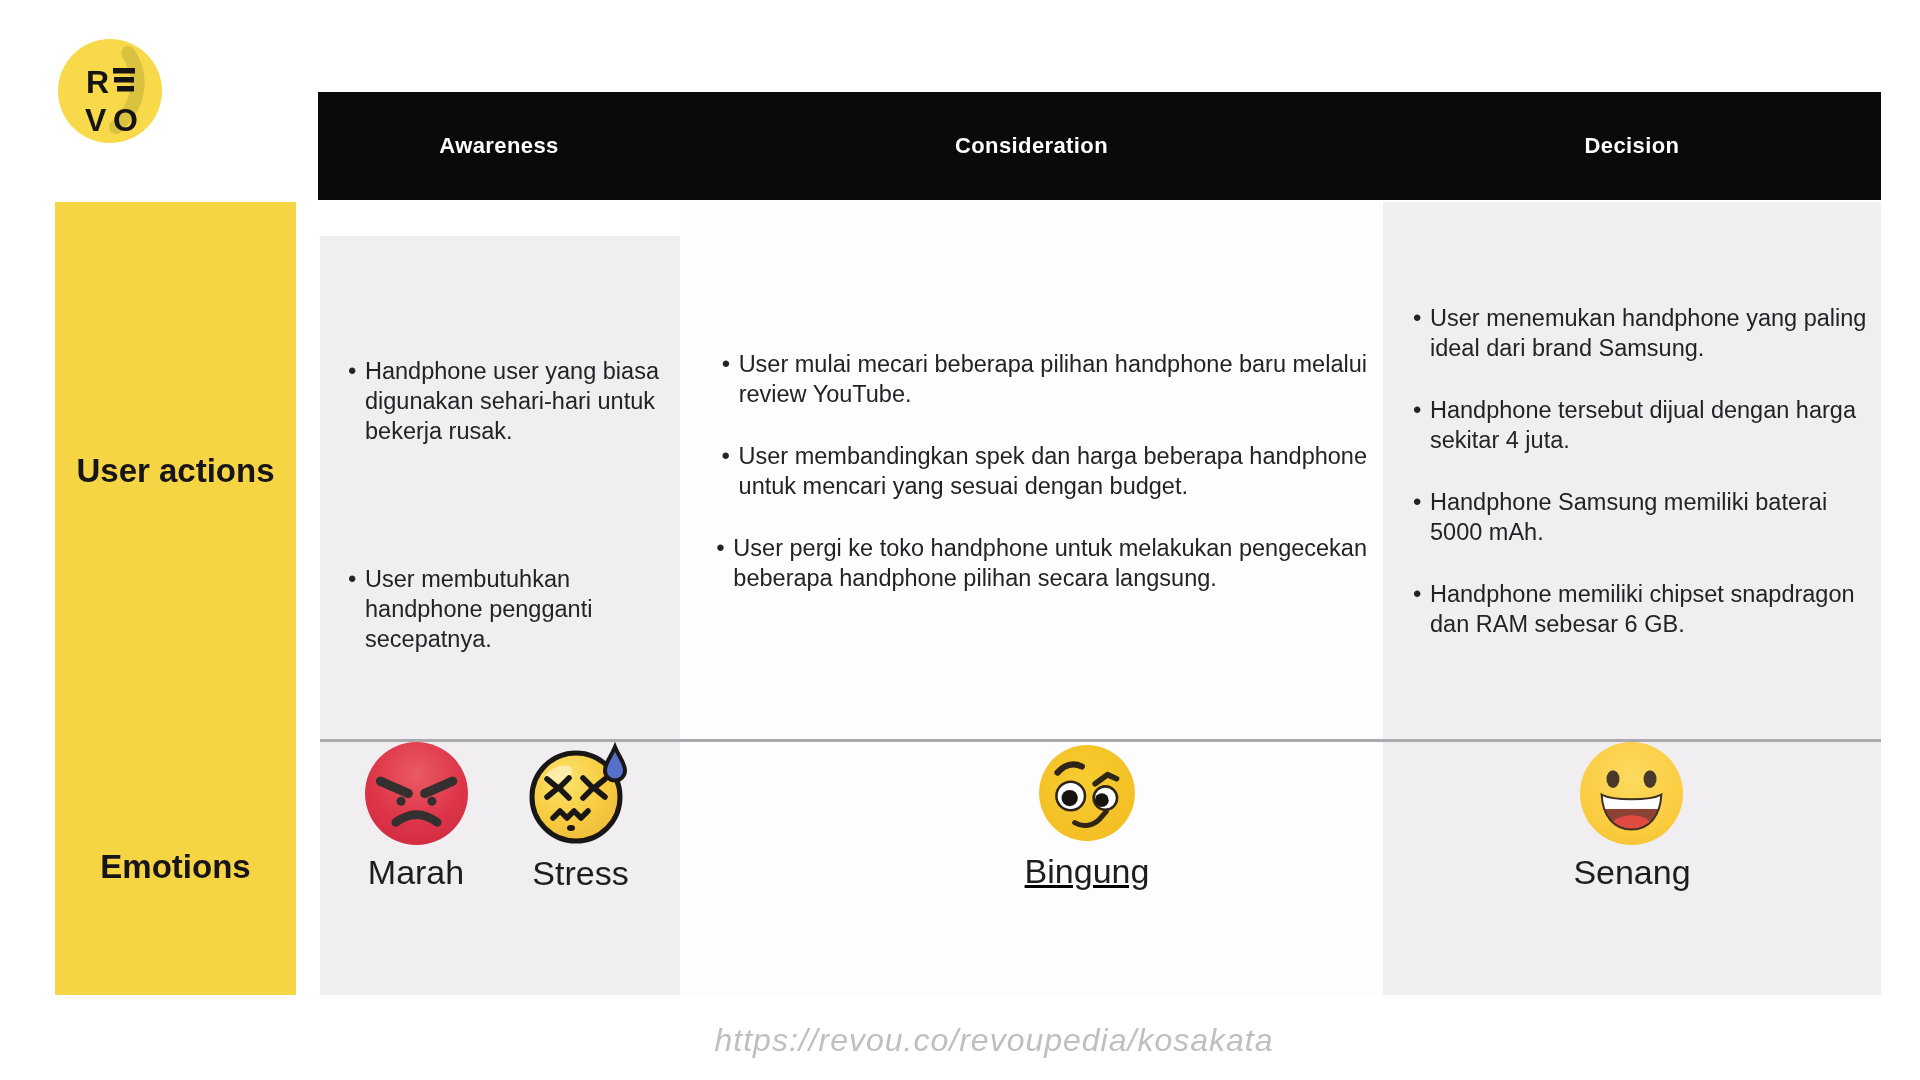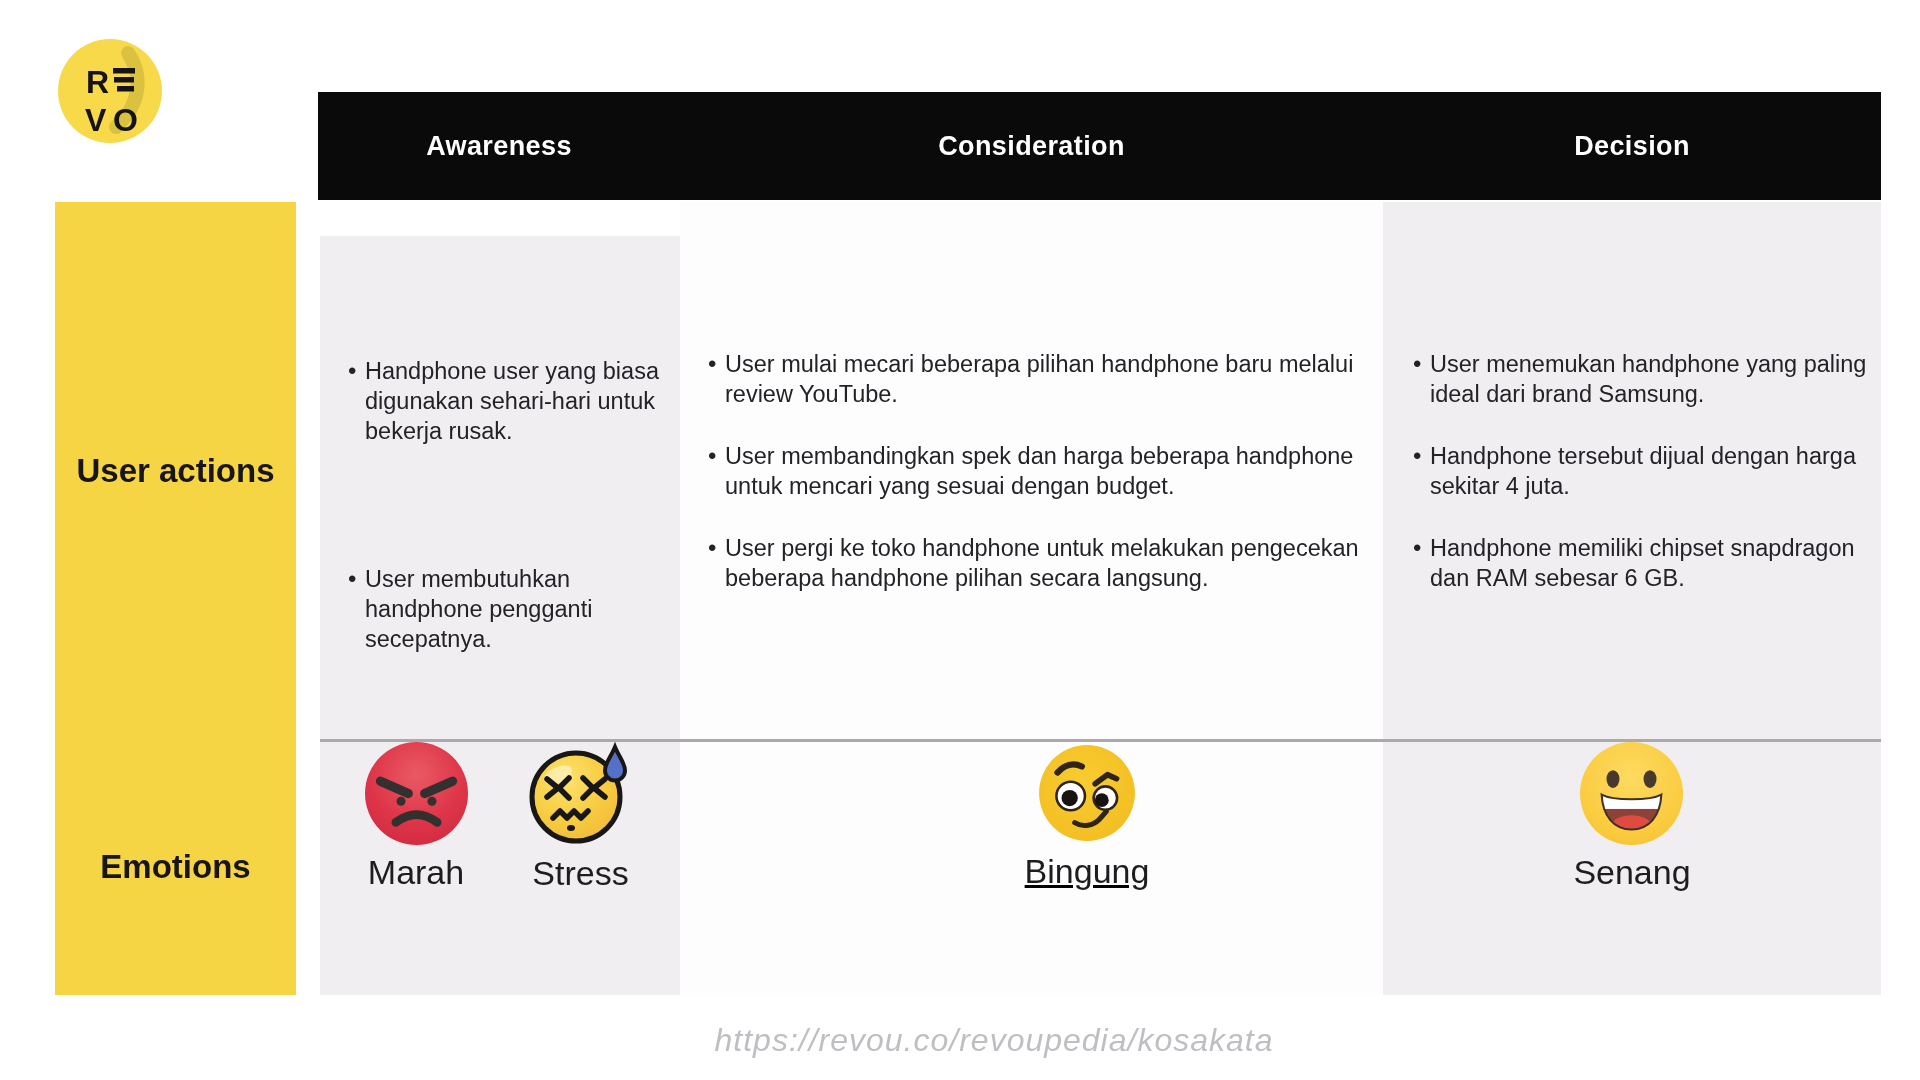--- a/index.html
+++ b/index.html
@@ -5,35 +5,35 @@
   html,body{margin:0;padding:0;background:#ffffff;}
   body{font-family:"Liberation Sans",sans-serif;}
   .canvas{position:relative;width:1920px;height:1080px;background:#ffffff;overflow:hidden;}
 
   
   .logo{position:absolute;left:56px;top:37px;width:108px;height:108px;}
   .logo text{font-family:"Liberation Sans",sans-serif;font-weight:700;fill:#151314;}
 
   
   .header-row{position:absolute;left:318px;top:92px;width:1563px;height:108px;background:#0B0A0A;display:flex;}
-  .header-cell{display:flex;align-items:center;justify-content:center;color:#ffffff;font-weight:700;font-size:27px;letter-spacing:.4px;}
+  .header-cell{display:flex;align-items:center;justify-content:center;color:#ffffff;font-weight:700;font-size:22px;letter-spacing:.4px;}
   .hc-aw{width:362px;}.hc-co{width:703px;}.hc-de{width:498px;}
 
   
   .side-col{position:absolute;left:55px;top:202px;width:241px;height:793px;background:#F6D545;display:flex;flex-direction:column;}
   .side-label{display:flex;align-items:center;justify-content:center;font-weight:700;font-size:33px;color:#17151A;}
   .sl-actions{height:537px;}
   .sl-emotions{height:256px;}
 
   
   .cell{position:absolute;box-sizing:border-box;display:flex;flex-direction:column;justify-content:center;}
   .bg-gray{background:#F0EEF1;}
   .bg-white{background:#FDFDFE;}
   .c-aw-a{left:320px;top:202px;width:360px;height:537px;padding:0 14px 0 28px;gap:118px;margin-top:34px;}
-  .c-co-a{left:680px;top:202px;width:703px;height:537px;padding:0 16px 0 28px;gap:32px;}
+  .c-co-a{left:680px;top:202px;width:703px;height:537px;padding:0 16px 0 28px;gap:32px;align-items:flex-end;}
   .c-de-a{left:1383px;top:202px;width:498px;height:537px;padding:0 10px 0 30px;gap:32px;}
 
   .bullet{display:flex;align-items:flex-start;color:#242227;font-size:23.5px;line-height:30px;}
   .bullet::before{content:"\2022";flex:0 0 17px;font-size:24px;line-height:30px;color:#242227;}
   .btext{white-space:pre-line;}
 
   .divider{position:absolute;left:320px;top:739px;width:1561px;height:3px;background:#ABA9AD;}
 
   
   .ecell{position:absolute;top:742px;height:253px;box-sizing:border-box;display:flex;align-items:flex-start;justify-content:center;}
@@ -116,20 +116,24 @@
   <div class="cell bg-gray c-de-a">
     <div class="bullet">
         <span class="btext">User menemukan handphone yang paling
 ideal dari brand Samsung.</span>
       </div>
     <div class="bullet">
         <span class="btext">Handphone tersebut dijual dengan harga
 sekitar 4 juta.</span>
       </div>
     <div class="bullet">
+        <span class="btext">Handphone Samsung memiliki baterai
+5000 mAh.</span>
+      </div>
+    <div class="bullet">
         <span class="btext">Handphone memiliki chipset snapdragon
 dan RAM sebesar 6 GB.</span>
       </div>
   </div>
 
   <div class="divider"></div>
 
   <div class="ecell bg-gray e-aw">
     <div class="emotion">
       <svg width="103" height="103" viewBox="0 0 100 100">

